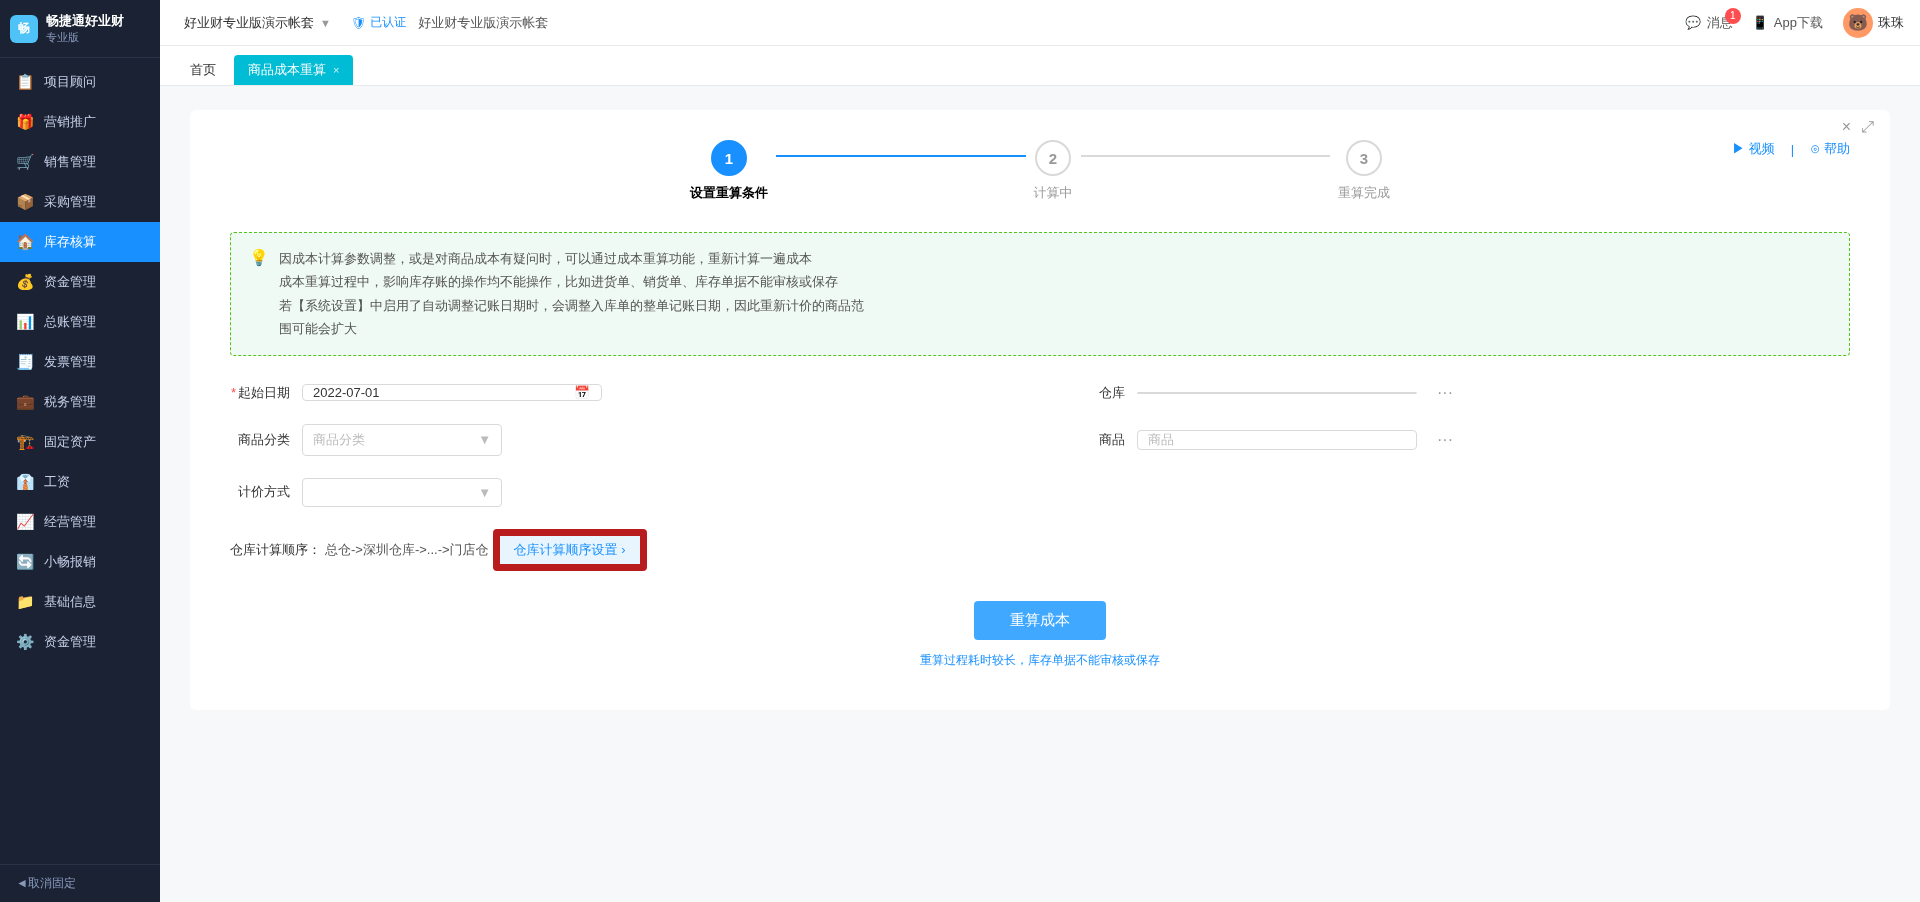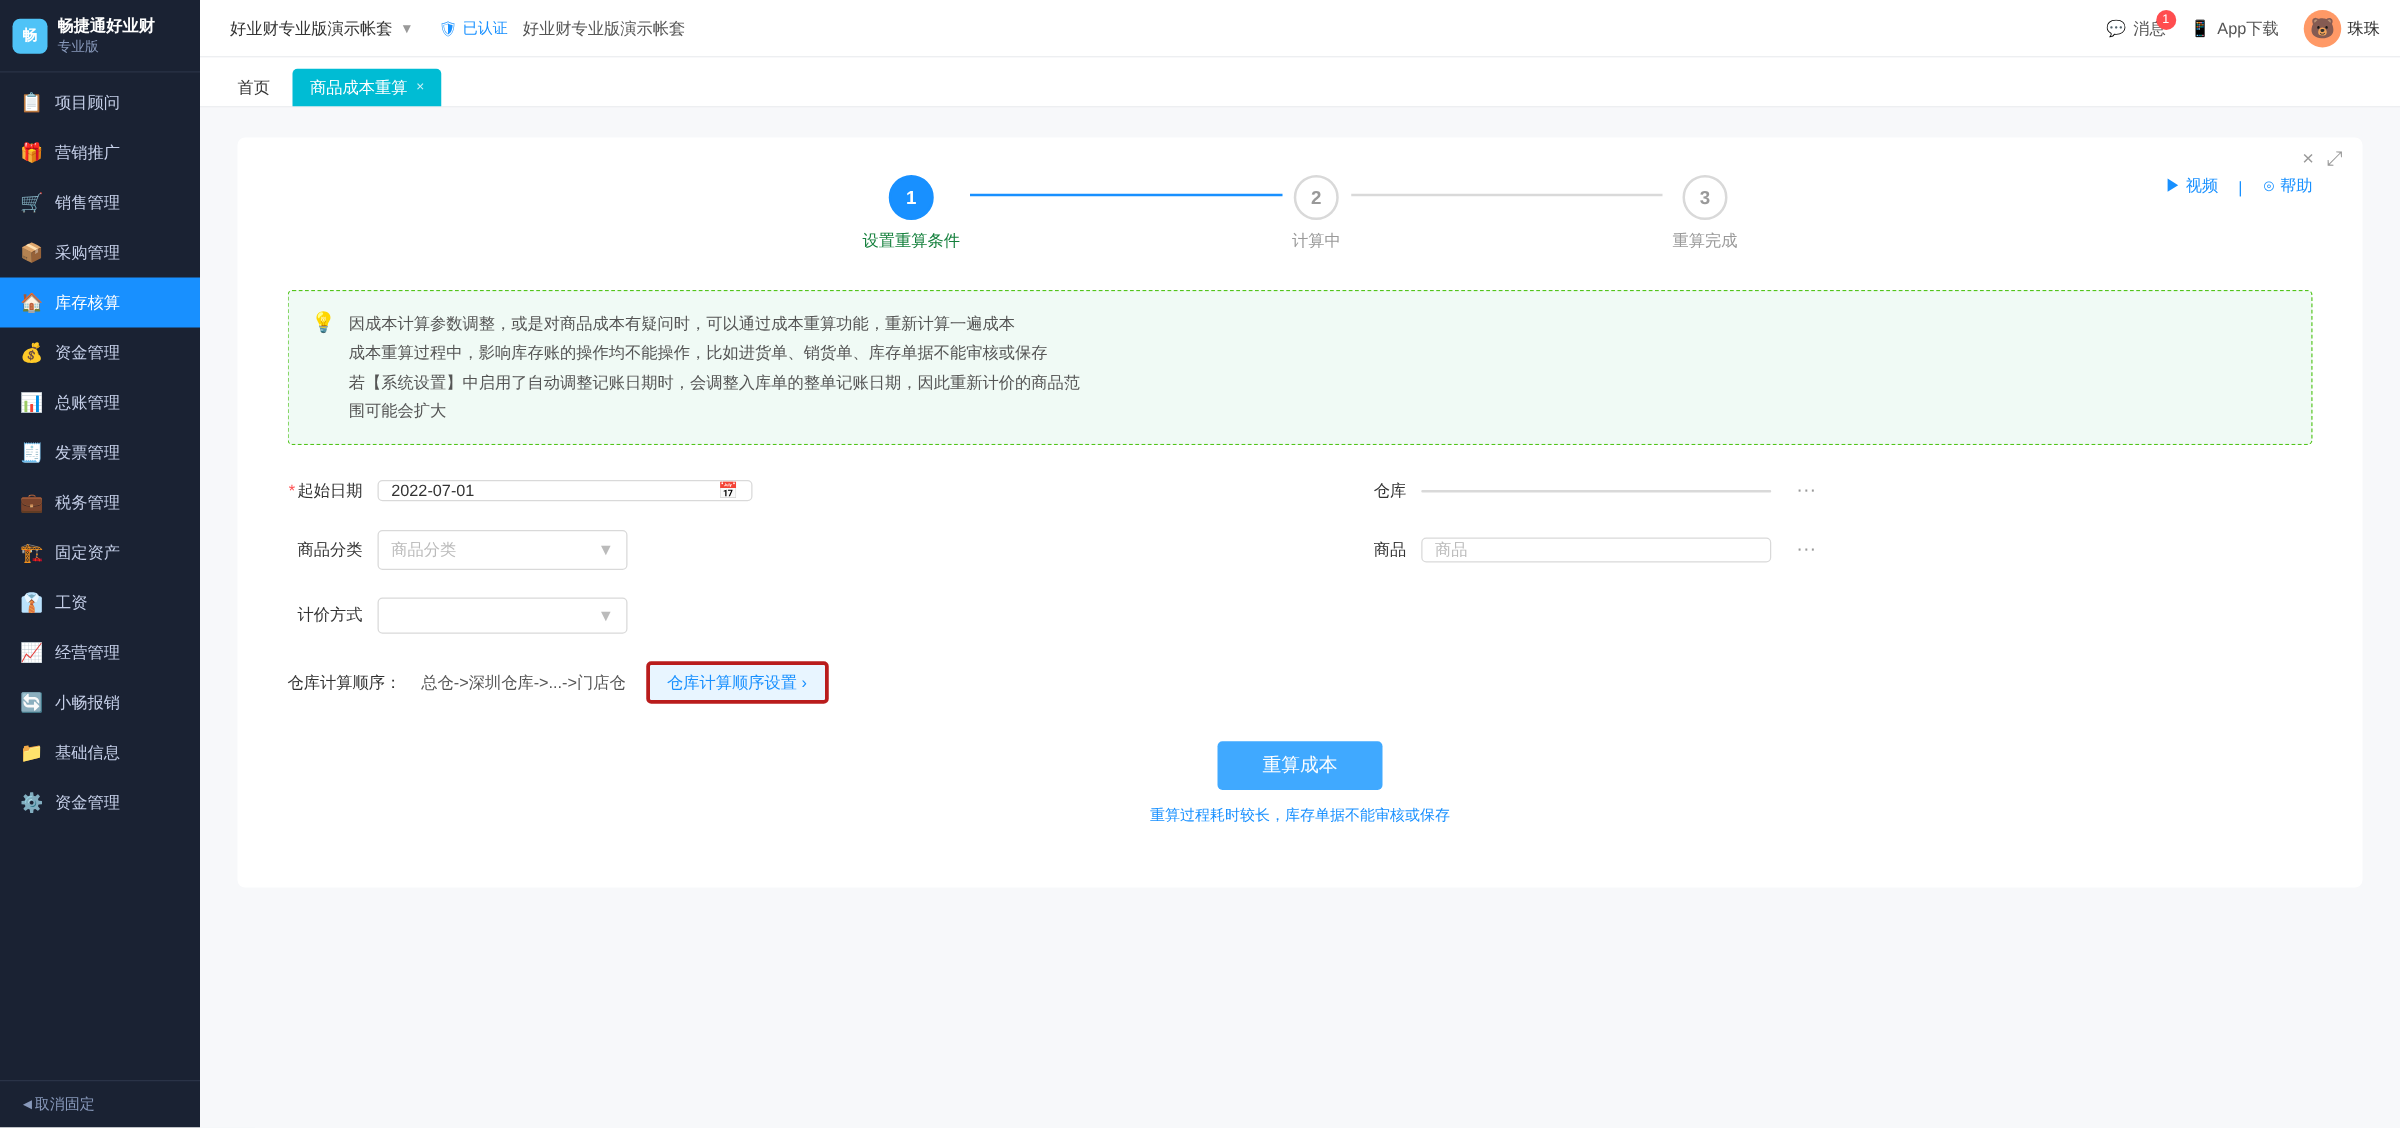--- a/index.html
+++ b/index.html
@@ -218,21 +218,21 @@
       background: #1890ff;
       border-color: #1890ff;
       color: #fff;
     }
     .step-label {
       margin-top: 8px;
       font-size: 13px;
       color: #999;
       text-align: center;
     }
-    .step-label.active { color: #15803d; font-weight: normal; }
+    .step-label.active { color: #000000; font-weight: bold; }
 
     
     .steps-row {
       display: flex;
       align-items: center;
       width: 700px;
       margin: 0 auto 30px;
     }
     .step-node {
       display: flex;
@@ -333,28 +333,28 @@
       font-size: 16px;
       color: #999;
       cursor: pointer;
       margin-left: 8px;
     }
 
     
     .warehouse-row {
       display: flex;
       align-items: center;
-      gap: 16px;
+      gap: 4px;
       margin-bottom: 30px;
     }
     .warehouse-label { font-size: 13px; color: #333; }
     .warehouse-value { font-size: 13px; color: #555; }
     .warehouse-btn {
       background: #e8f5ff;
-      border: 3px solid #b91c1c;
+      border: 7px solid #b91c1c;
       border-radius: 4px;
       padding: 5px 14px;
       font-size: 13px;
       color: #1890ff;
       cursor: pointer;
       display: flex;
       align-items: center;
       gap: 4px;
     }
 

